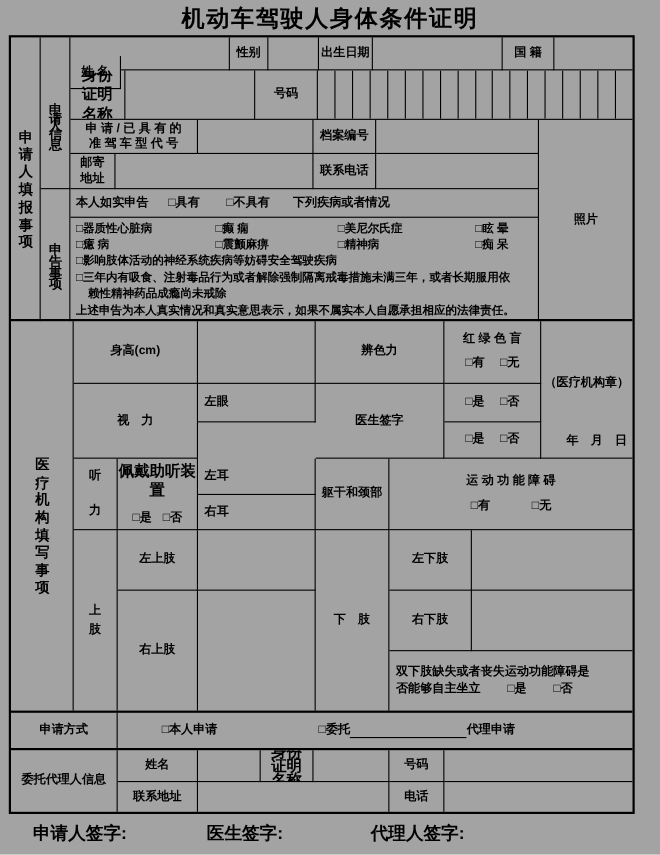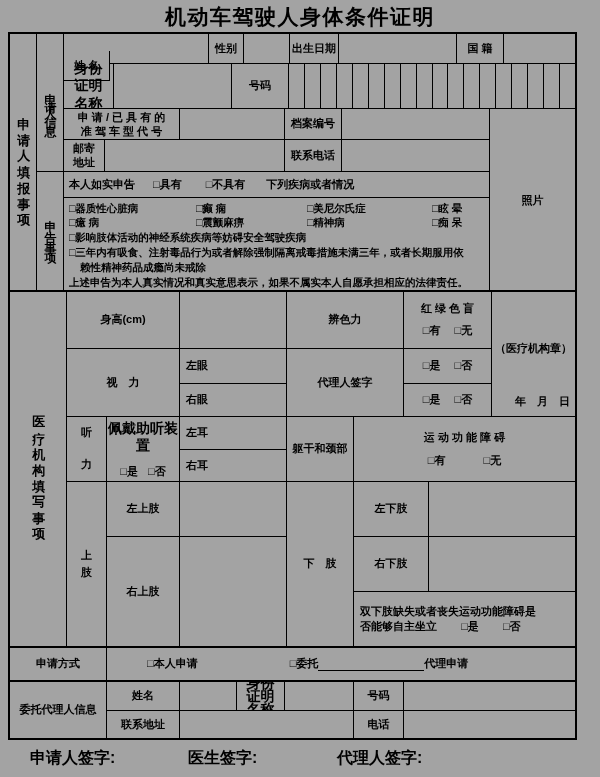--- a/index.html
+++ b/index.html
@@ -156,25 +156,22 @@
       <span style="margin-top:-10px;">（医疗机构章）</span>
       <span style="position:absolute;right:5px;bottom:7px;">年　月　日</span>
     </div>
 
     <div class="c" style="left:57px;top:315px;width:113px;height:68px;">
         <span>视　力</span>
       </div>
     <div class="c lt" style="left:170px;top:315px;width:107px;height:35px;padding-left:6px;">
         <span>左眼</span>
       </div>
-    <div class="c lt" style="left:170px;top:350px;width:107px;height:33px;padding-left:6px;">
-        <span>右眼</span>
-      </div>
     <div class="c" style="left:277px;top:315px;width:117px;height:68px;">
-        <span>代理人签字</span>
+        <span>医生签字</span>
       </div>
     <div class="c" style="left:394px;top:315px;width:88px;height:35px;">
       <span>□是</span>
         <span style="display:inline-block;width:14px;"></span>
         <span>□否</span>
     </div>
     <div class="c" style="left:394px;top:350px;width:88px;height:33px;">
       <span>□是</span>
         <span style="display:inline-block;width:14px;"></span>
         <span>□否</span>

